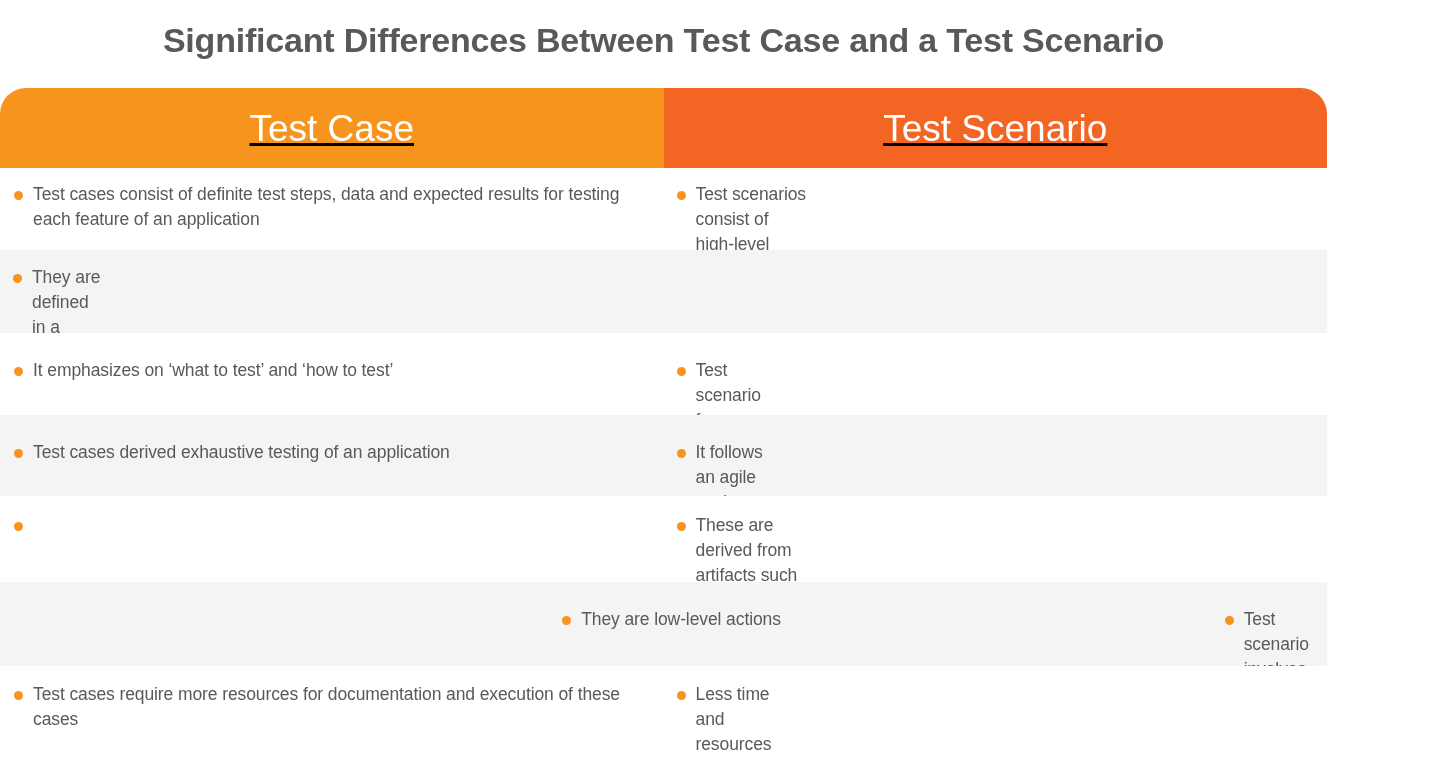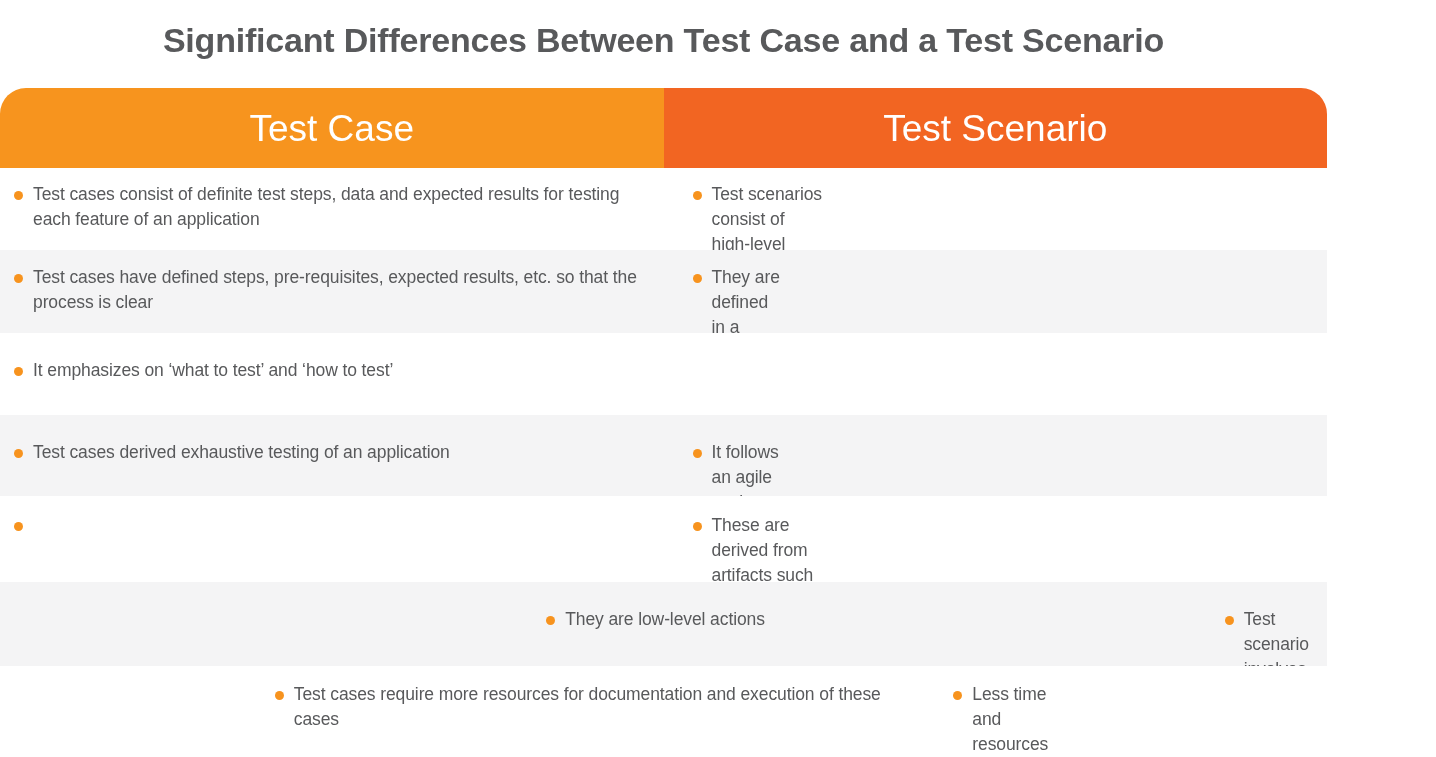--- a/index.html
+++ b/index.html
@@ -41,39 +41,39 @@
     height: 80px;
     border-top-left-radius: 26px;
     border-top-right-radius: 26px;
     overflow: hidden;
   }
   .header-cell {
     flex: 0 0 50%;
     display: flex;
     align-items: center;
     justify-content: center;
+    text-decoration: underline;
   }
   .header-cell.left  { background: #f7941e; }
   .header-cell.right { background: #f26522; }
   .header-label {
     font-size: 37px;
     font-weight: normal;
     color: #ffffff;
     line-height: 1;
   }
 
   
   .table-body {
     display: flex;
     flex-direction: column;
   }
   .row {
     display: flex;
     width: 100%;
-    gap: 16px;
   }
   .row.odd  { background: #ffffff; }
   .row.even { background: #f4f4f5; }
 
   .cell {
     flex: 0 0 50%;
     display: flex;
     align-items: flex-start;
     padding: 0 18px 0 0;
   }
@@ -95,29 +95,29 @@
     line-height: 25px;
     color: #58595b;
     letter-spacing: -0.1px;
   }
 
   
   .row.r0 { height: 82px; }
   .row.r0 .cell { padding-top: 14px; }
   .row.r1 { height: 83px; }
   .row.r1 .cell { padding-top: 15px; }
-  .row.r2 { height: 82px; flex-direction: column; }
+  .row.r2 { height: 82px; }
   .row.r2 .cell { padding-top: 25px; }
   .row.r3 { height: 81px; }
   .row.r3 .cell { padding-top: 25px; }
   .row.r4 { height: 86px; }
   .row.r4 .cell { padding-top: 17px; }
   .row.r5 { height: 84px; justify-content: flex-end; }
   .row.r5 .cell { padding-top: 25px; }
-  .row.r6 { height: 91px; justify-content: center; }
+  .row.r6 { height: 91px; }
   .row.r6 .cell { padding-top: 16px; }
 </style>
 </head>
 <body>
 
 <div class="page">
 
   <div class="title">
     <span class="title-text">Significant Differences Between Test Case and a Test Scenario</span>
   </div>
@@ -138,24 +138,20 @@
         <span class="bullet"></span>
         <span class="cell-text">Test cases consist of definite test steps, data and expected results for testing each feature of an application</span>
       </div>
       <div class="cell right">
         <span class="bullet"></span>
         <span class="cell-text">Test scenarios consist of high-level documentation that described an end-to-end functionality to be tested</span>
       </div>
     </div>
 
     <div class="row even r1">
-      <div class="cell left">
-        <span class="bullet"></span>
-        <span class="cell-text">Test cases have defined steps, pre-requisites, expected results, etc. so that the process is clear</span>
-      </div>
       <div class="cell right">
         <span class="bullet"></span>
         <span class="cell-text">They are defined in a single line only, which means there are chances of ambiguity during the testing process</span>
       </div>
     </div>
 
     <div class="row odd r2">
       <div class="cell left">
         <span class="bullet"></span>
         <span class="cell-text">It emphasizes on ‘what to test’ and ‘how to test’</span>

